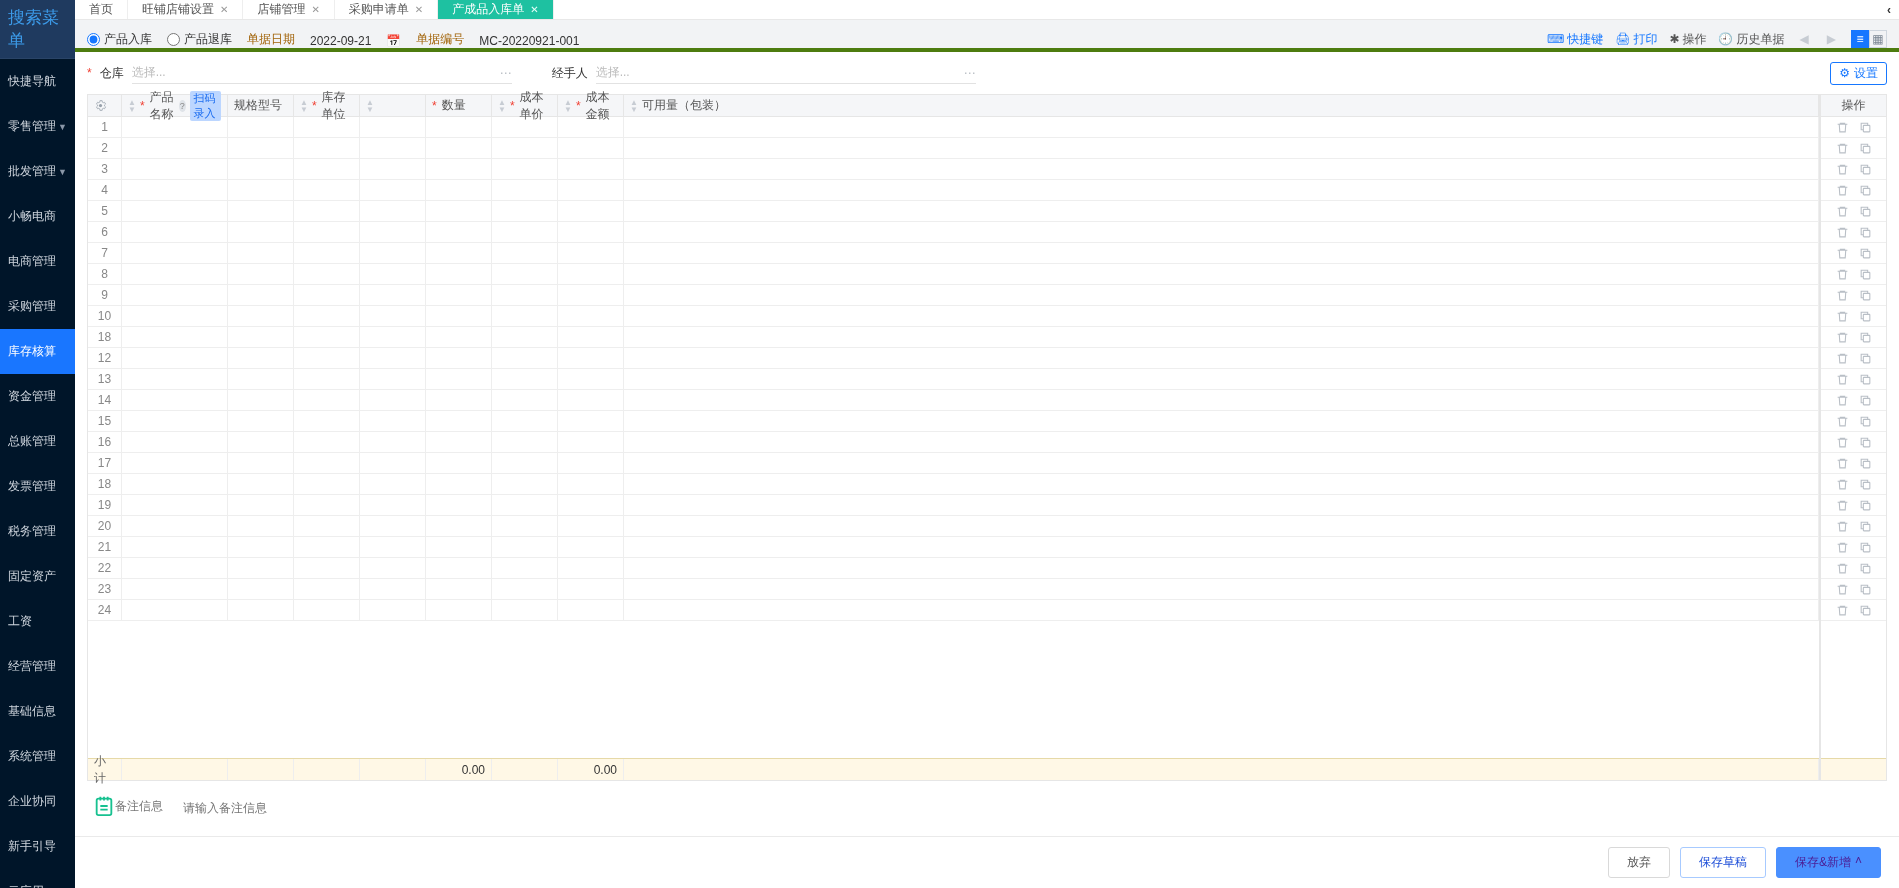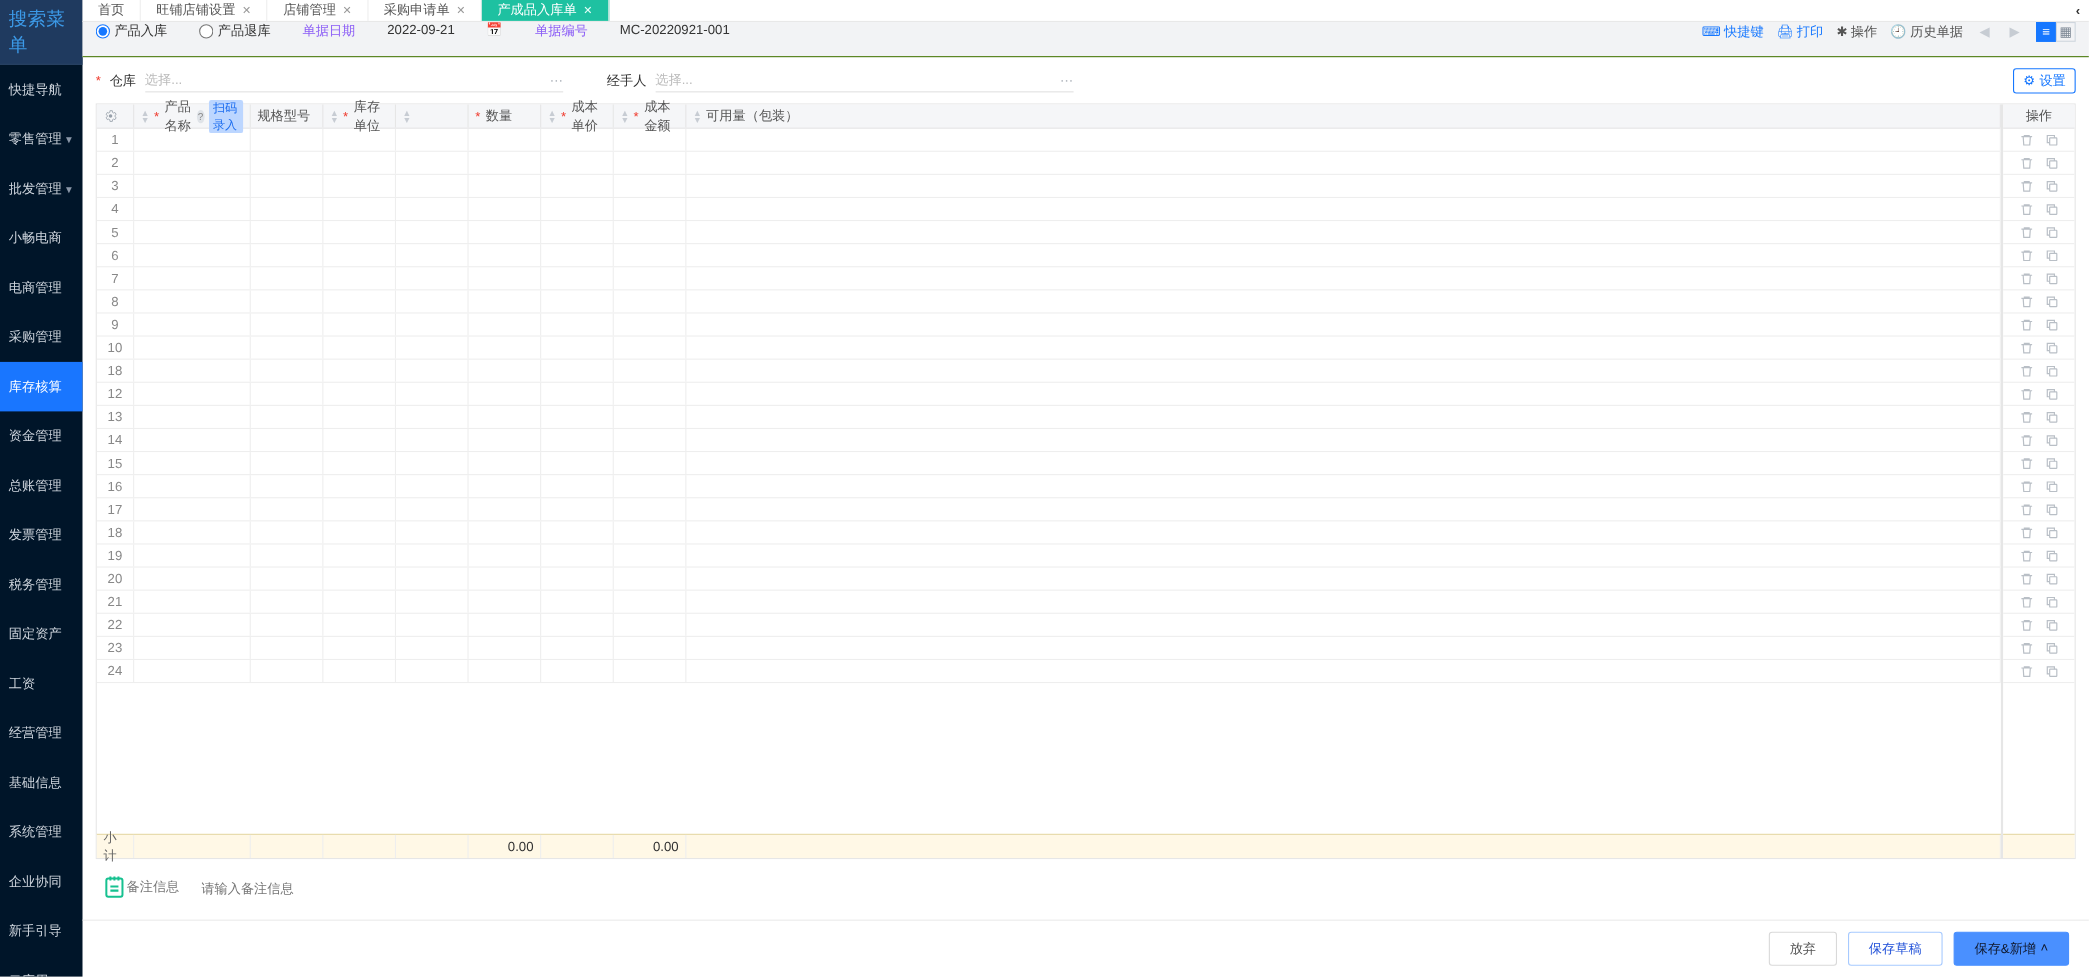--- a/index.html
+++ b/index.html
@@ -11,24 +11,24 @@
 .side-caret{font-size:9px;color:#8a97a8}
 .sidebar-footer{margin-top:auto;background:#0b1a2d;height:26px;display:flex;align-items:center;justify-content:center;color:#9aa7b5}
 .main{flex:1;display:flex;flex-direction:column;min-width:0}
 .tabs{height:20px;display:flex;align-items:stretch;border-bottom:1px solid #e8e8e8;background:#fff}
 .tab{padding:3px 14px;display:flex;align-items:center;gap:6px;color:#555;border-right:1px solid #eee;cursor:pointer;font-size:12px}
 .tab.active{background:#1ec1a1;color:#fff}
 .tab-close{color:#999;font-size:10px}
 .tab.active .tab-close{color:#e6fff9}
 .tabs-spacer{flex:1}
 .tabs-end{display:flex;align-items:center;padding:0 8px;color:#333;font-weight:bold}
-.toolbar{display:flex;align-items:flex-start;height:32px;padding:0 12px;background:#f2f3f5;border-bottom:1px solid #4d7c0f;gap:29px}
+.toolbar{display:flex;align-items:flex-end;height:32px;padding:0 12px;background:#f2f3f5;border-bottom:4px solid #4d7c0f;gap:15px}
 .radio{display:inline-flex;align-items:center;gap:4px;color:#333}
 .radio input{accent-color:#1677ff}
-.tb-label{color:#8b5cf6}
+.tb-label{color:#a16207}
 .tb-val{color:#333}
 .cal-icon{color:#c0c6cc}
 .toolbar-right{margin-left:auto;display:flex;align-items:center;gap:12px}
 .link-btn{color:#1677ff;display:inline-flex;align-items:center;gap:3px;cursor:pointer}
 .txt-btn{color:#555;display:inline-flex;align-items:center;gap:3px;cursor:pointer}
 .nav-arrow{color:#c7ccd3;padding:0 3px}
 .view-toggle{display:inline-flex}
 .view-toggle span{width:18px;height:18px;display:inline-flex;align-items:center;justify-content:center;border:1px solid #cfd6de;color:#7b8693}
 .view-toggle .on{background:#1677ff;border-color:#1677ff;color:#fff}
 .filters{display:flex;align-items:center;height:42px;padding:0 12px;gap:40px}
@@ -61,21 +61,21 @@
 .op-row{height:21px;border-bottom:1px solid #eee;display:flex;align-items:center;justify-content:center;gap:10px;color:#b9bfc6}
 .op-row svg{width:13px;height:13px}
 .op-foot{height:22px;background:#fff8e6;border-top:1px solid #e6d9a8}
 .remark{display:flex;align-items:flex-start;padding:14px 18px;gap:18px}
 .remark-icon{display:flex;flex-direction:row;align-items:center;color:#777}
 .remark-icon svg{width:22px;height:22px;color:#17c190}
 .remark-input{flex:1;border:none;color:#bbb;padding:6px 2px;background:transparent;max-width:1270px;border-bottom:1px solid transparent}
 .footer{height:52px;border-top:1px solid #eaeaea;display:flex;align-items:center;justify-content:flex-end;padding:0 18px;gap:10px}
 .btn{padding:6px 18px;border-radius:3px;border:1px solid #d9d9d9;background:#fff;color:#555;cursor:pointer}
 .btn.outline-primary{color:#1d4ed8;border-color:#a7caff}
-.btn.primary{background:#4a90ff;border-color:#4a90ff;color:#0f172a;display:inline-flex;align-items:flex-start;gap:4px}
+.btn.primary{background:#4a90ff;border-color:#4a90ff;color:#4c1d95;display:inline-flex;align-items:flex-start;gap:4px}
 .c-gear{width:13px;height:13px}
 
 .w-idx{width:34px}
 .w-name{width:106px}
 .w-spec{width:66px}
 .w-unit{width:66px}
 .w-gap1{width:66px}
 .w-qty{width:66px}
 .w-price{width:66px}
 .w-amt{width:66px}

